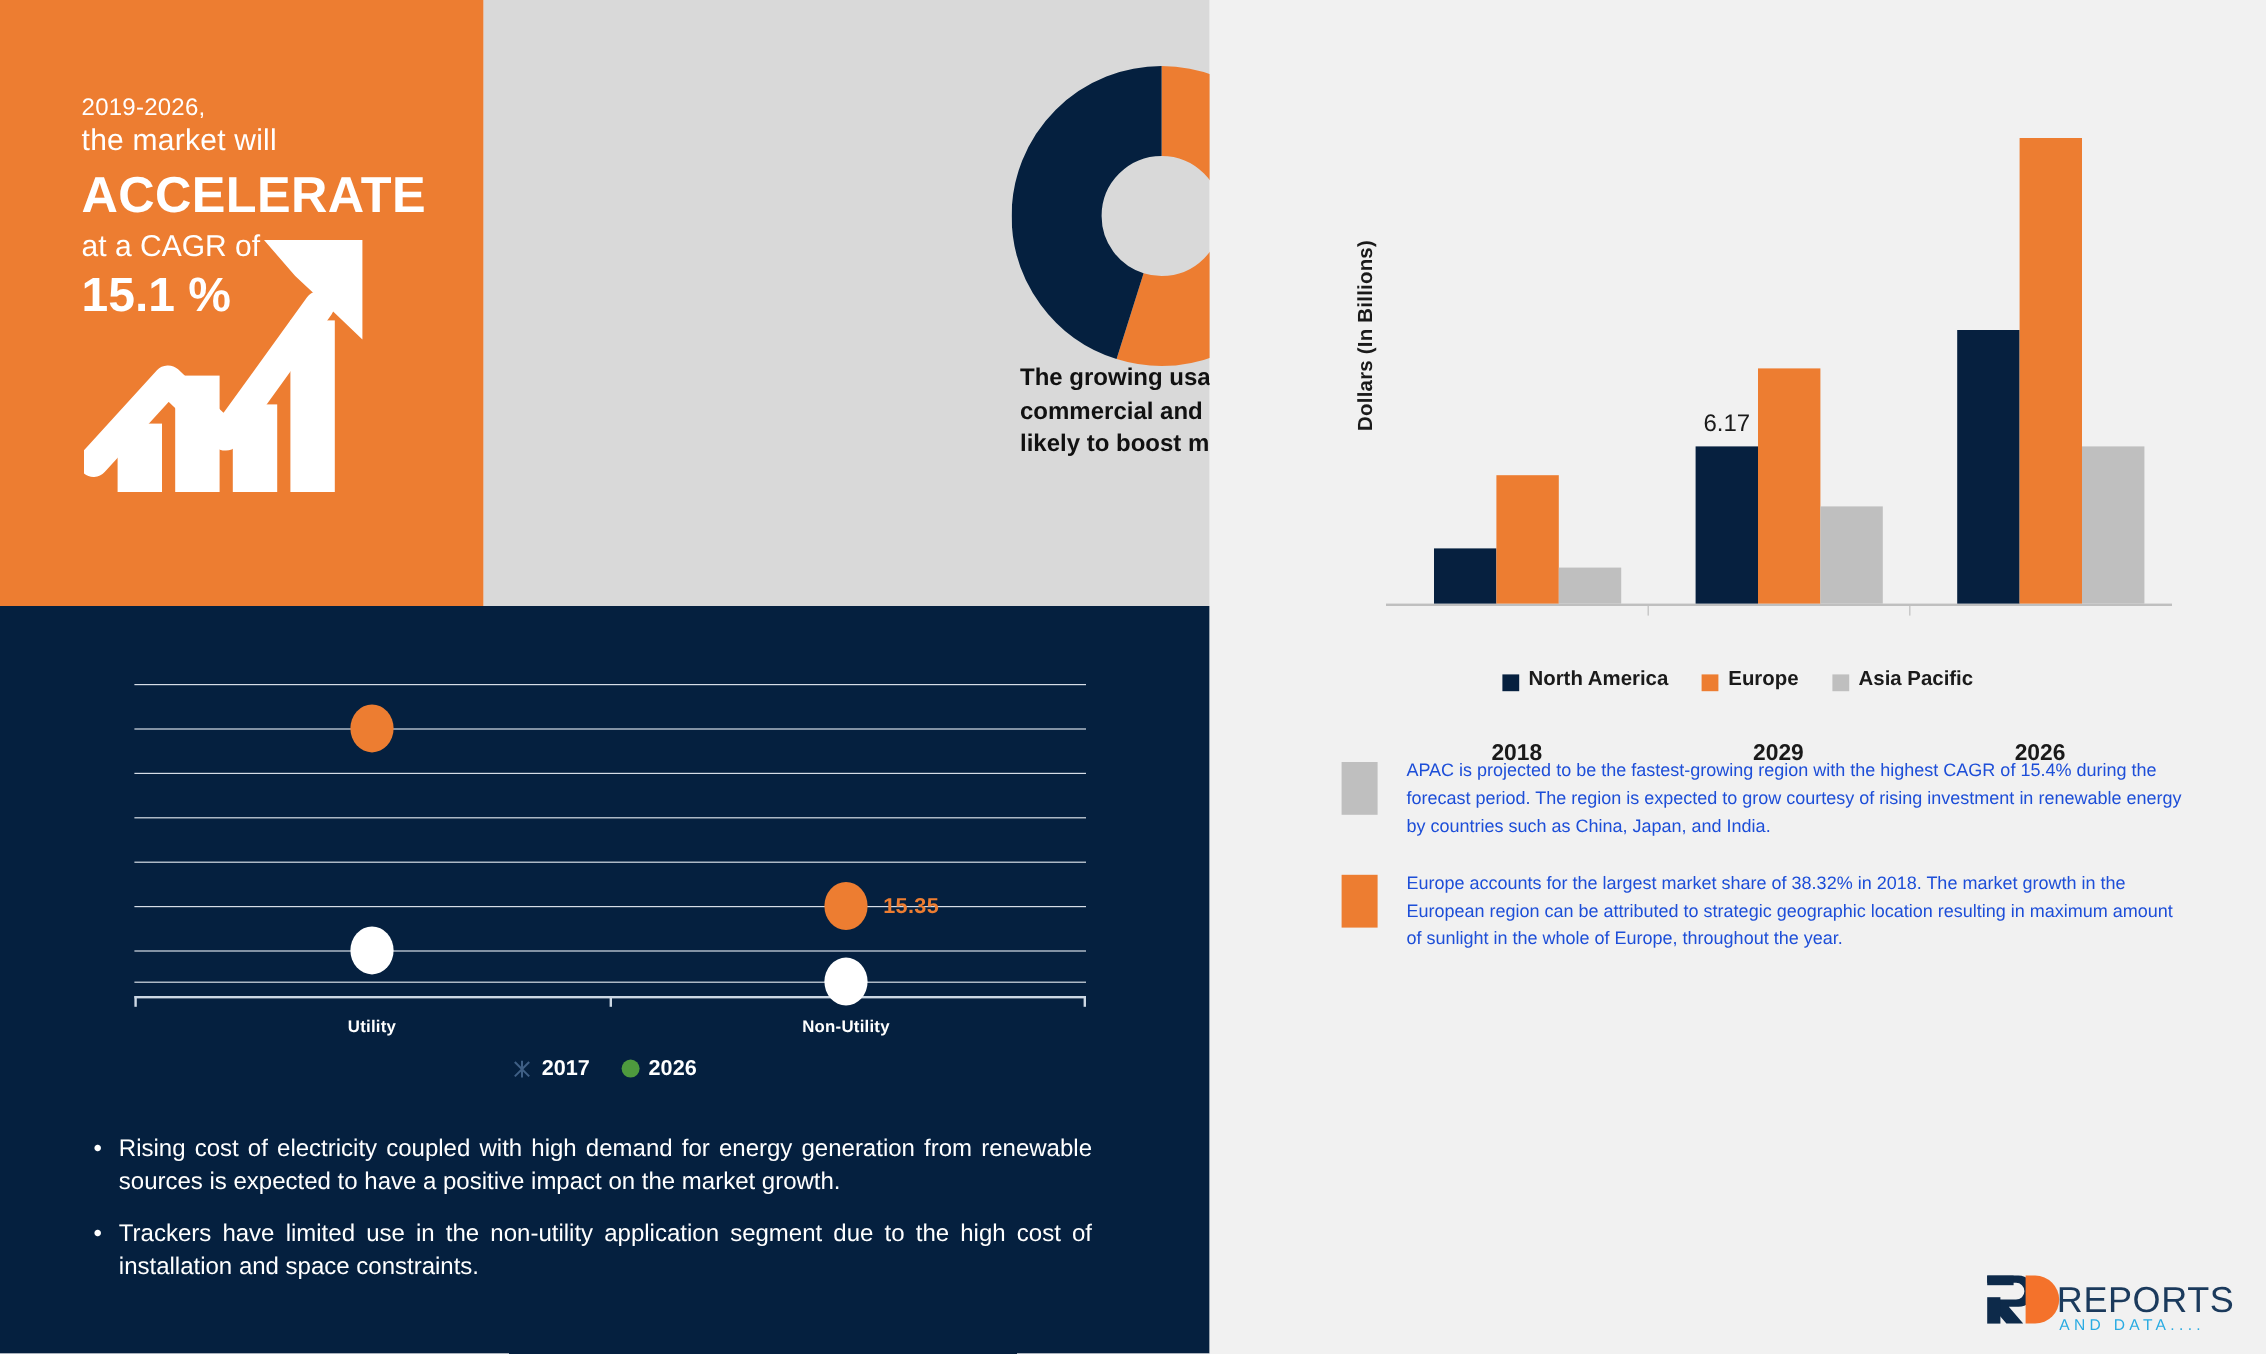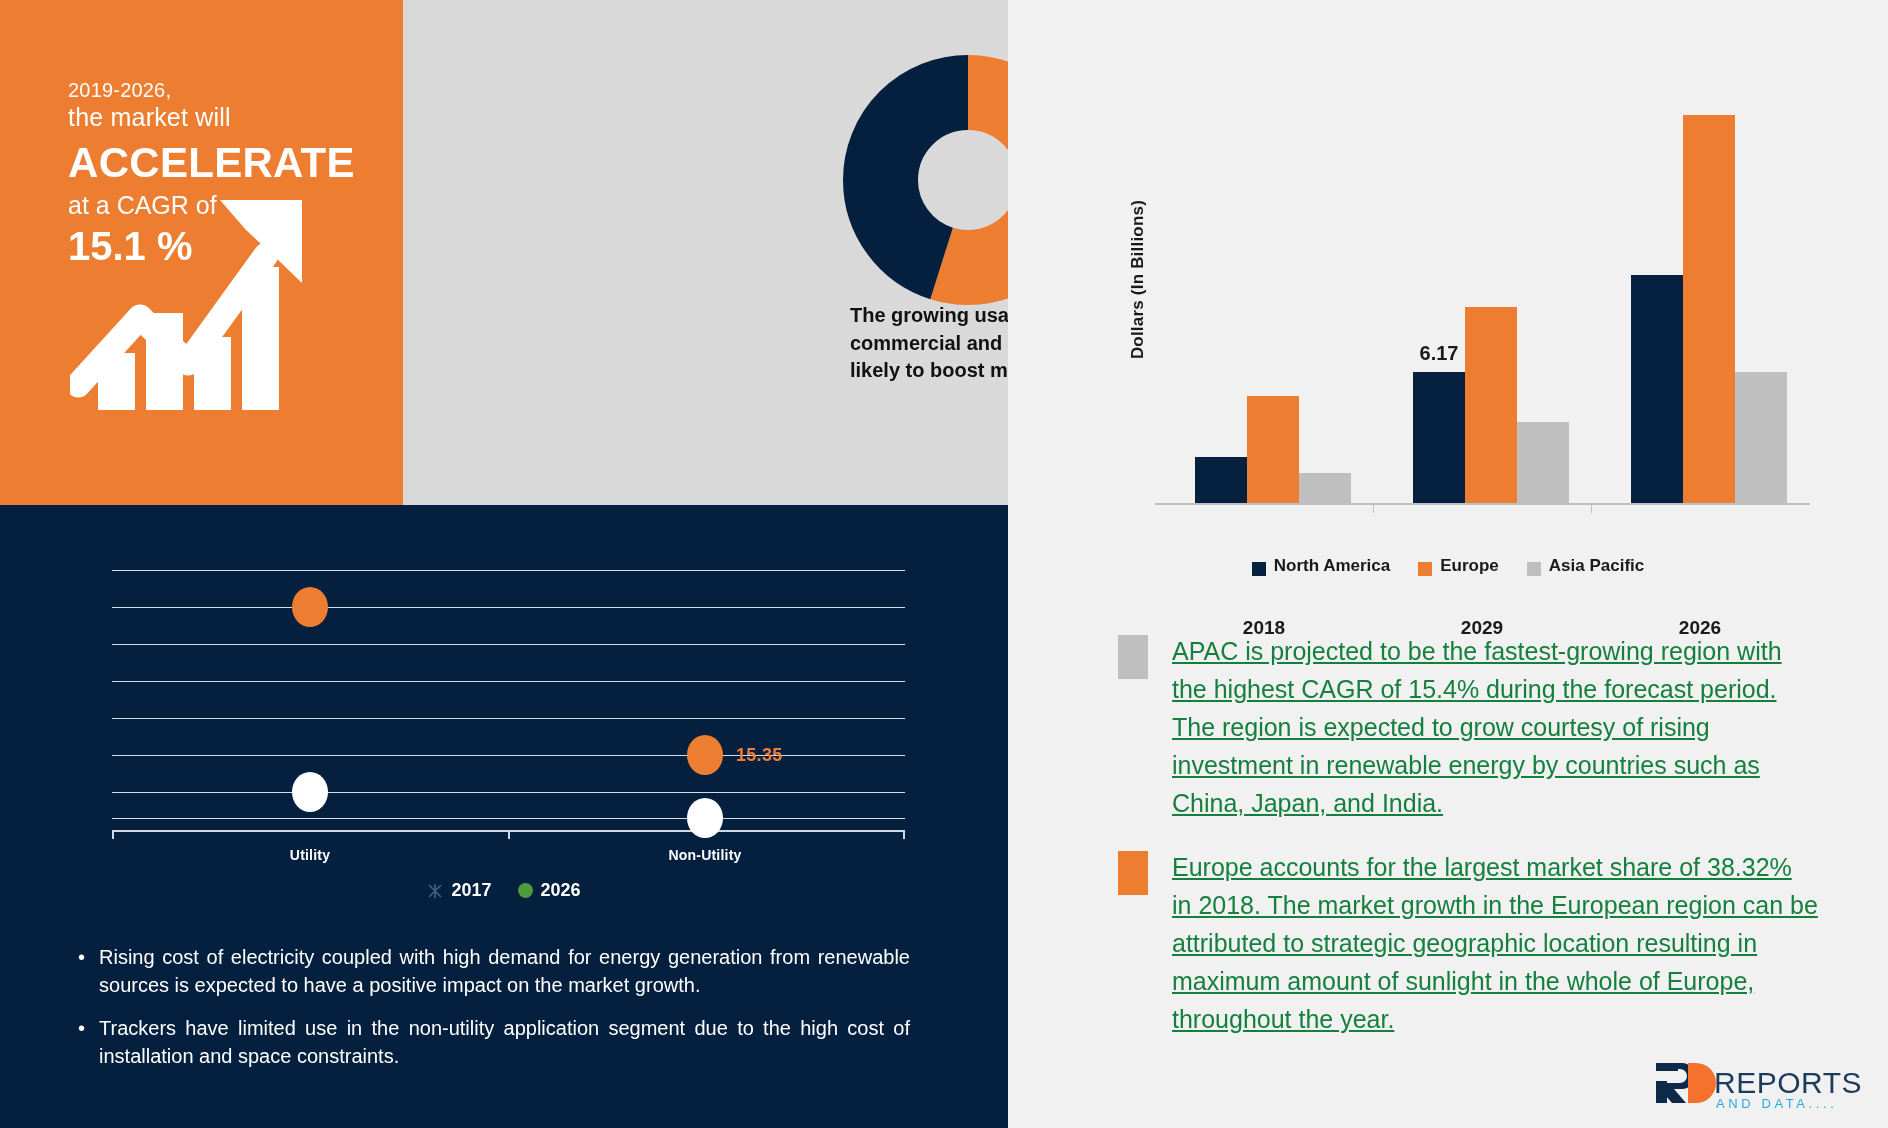--- a/index.html
+++ b/index.html
@@ -114,40 +114,40 @@
     position:absolute;left:0;bottom:0;width:655px;height:2px;background:#bfbfbf;
   }
   .plot-divider{
     position:absolute;bottom:-8px;width:1px;height:8px;background:#bfbfbf;
   }
   .bar{position:absolute;bottom:2px;}
   .bar.na{background:#06203f;}
   .bar.eu{background:#ED7D31;}
   .bar.ap{background:#bfbfbf;}
   .bar-label{
-    position:absolute;font-size:20px;font-weight:700;color:#1a1a1a;
+    position:absolute;font-size:20px;font-weight:400;color:#1a1a1a;
     transform:translateX(-50%);
   }
   .x-cat{
     position:absolute;top:522px;font-size:19px;font-weight:700;color:#1a1a1a;
     transform:translateX(-50%);
   }
   .bar-legend{
     position:absolute;left:1008px;top:556px;width:880px;
     display:flex;justify-content:center;align-items:center;gap:28px;
   }
   .bl-item{display:flex;align-items:flex-end;gap:8px;}
   .bl-sw{width:14px;height:14px;}
   .bl-label{font-size:17px;font-weight:700;color:#1a1a1a;}
 
   
   .right-bullets{position:absolute;left:1118px;top:632px;width:700px;}
   .rb-row{display:flex;gap:24px;margin-bottom:26px;}
   .rb-sw{width:30px;height:44px;flex:0 0 auto;margin-top:3px;}
-  .rb-text{font-size:25px;line-height:1.52;color:#15803d;flex:1 1 auto;text-decoration:underline;}
+  .rb-text{font-size:15px;line-height:1.52;color:#1d4ed8;flex:1 1 auto;}
 
   
   .logo{position:absolute;left:1652px;top:1055px;width:218px;height:56px;}
 </style>
 </head>
 <body>
 
 <div id="canvas">
 
   <div class="panel-orange">

